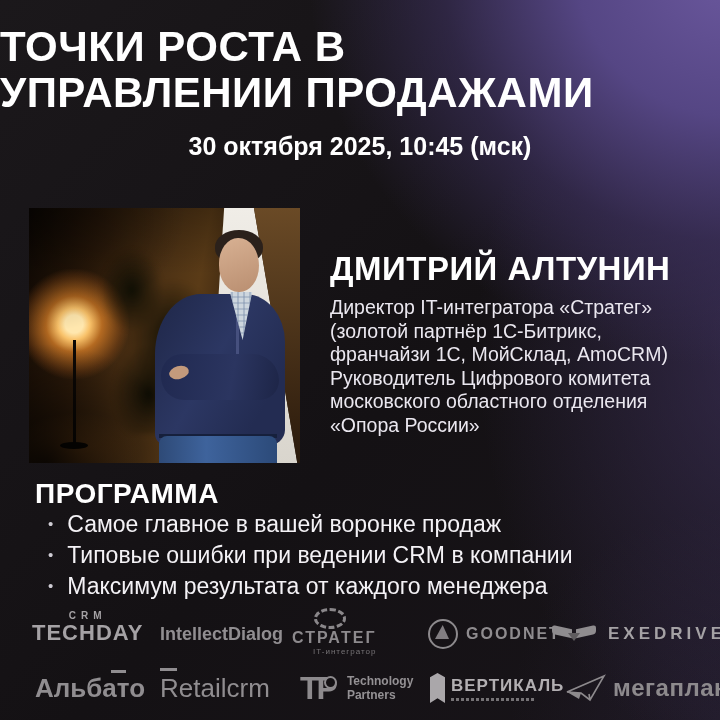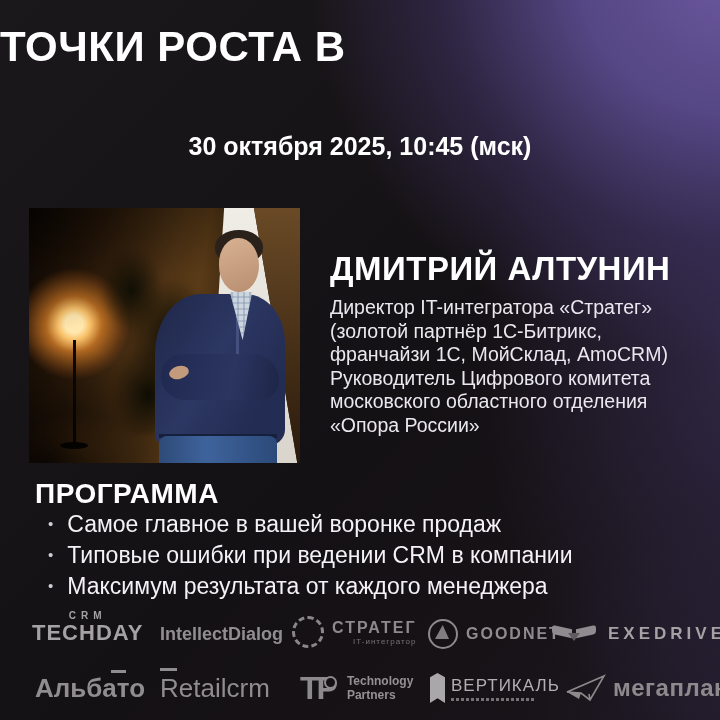--- a/index.html
+++ b/index.html
@@ -66,21 +66,21 @@
   .program-list{position:absolute;left:48px;top:511px;list-style:none;margin:0;padding:0;}
   .program-list li{display:flex;align-items:baseline;height:31px;font-size:23px;color:#f4f2f6;}
   .program-list .dot{color:#cfccd4;font-size:15px;margin-right:14px;position:relative;top:-3px;}
 
   
   .logo{position:absolute;height:48px;display:flex;align-items:center;color:#8d8a8d;justify-content:flex-end;}
   .lg-techday{left:32px;top:610px;flex-direction:column;justify-content:flex-start;color:#a5a2a5;}
   .lg-techday .crm{font-size:10px;font-weight:700;letter-spacing:5px;}
   .lg-techday .td{font-size:22px;font-weight:700;letter-spacing:1px;margin-top:-1px;}
   .lg-intellect{left:160px;top:610px;font-size:18px;font-weight:700;color:#918e91;}
-  .lg-strateg{left:292px;top:608px;}
+  .lg-strateg{left:292px;top:608px;flex-direction:column;}
   .strateg-circle{width:26px;height:26px;border:3px dashed #8a878a;border-radius:50%;margin-right:8px;}
   .strateg-txt .t1{font-size:16px;font-weight:700;letter-spacing:2px;}
   .strateg-txt .t2{font-size:8px;letter-spacing:1px;color:#767376;text-align:right;}
   .lg-goodnet{left:428px;top:610px;}
   .goodnet-circle{width:26px;height:26px;border:2px solid #8d8a8d;border-radius:50%;margin-right:8px;position:relative;overflow:hidden;}
   .goodnet-sail{position:absolute;left:5px;top:4px;width:14px;height:14px;background:#8d8a8d;clip-path:polygon(0 100%,55% 0,100% 100%);opacity:0.9;}
   .lg-goodnet .txt{font-size:16px;font-weight:700;letter-spacing:2px;color:#8f8c8f;}
   .lg-exedrive{left:552px;top:610px;color:#a5a2a5;}
   .wings{position:relative;width:44px;height:18px;margin-right:12px;}
   .wings .w{position:absolute;top:2px;width:20px;height:9px;background:#8f8c8f;}
@@ -92,34 +92,35 @@
   .lg-albato .bar{position:absolute;left:69%;top:6px;width:15px;height:3px;background:#908d90;}
   .lg-retail{left:160px;top:664px;font-size:26px;font-weight:400;color:#908d90;position:absolute;}
   .lg-retail .bar{position:absolute;left:0;top:4px;width:17px;height:3px;background:#908d90;}
   .lg-tp{left:300px;top:664px;}
   .tp-mono{font-size:32px;font-weight:900;letter-spacing:-3px;color:#8d8a8d;position:relative;margin-right:12px;}
   .tp-ring{position:absolute;right:-2px;top:6px;width:9px;height:9px;border:2.5px solid #8d8a8d;border-radius:50%;background:#141114;}
   .tp-txt{font-size:12px;line-height:14px;color:#949194;font-weight:600;}
   .lg-vertikal{left:430px;top:664px;}
   .vertikal-mark{width:15px;height:30px;background:#aaa7aa;margin-right:6px;
     clip-path:polygon(0 14%,50% 0,100% 14%,100% 100%,50% 84%,0 100%);}
-  .vertikal-txt .v1{font-size:17px;font-weight:400;letter-spacing:1px;color:#b2afb2;}
+  .vertikal-txt .v1{font-size:17px;font-weight:700;letter-spacing:1px;color:#b2afb2;}
   .vertikal-txt .v2{margin-top:2px;height:3px;width:84px;
     background:repeating-linear-gradient(90deg,#757275 0 3px,transparent 3px 5px);}
   .lg-megaplan{left:565px;top:664px;color:#8d8a8d;}
   .lg-megaplan svg{margin-right:6px;}
   .lg-megaplan .txt{font-size:24px;font-weight:600;letter-spacing:0.5px;}
 </style>
 </head>
 <body>
 
 <div class="poster">
 
   <div class="title">
     <div>ТОЧКИ РОСТА В</div>
+    <div>УПРАВЛЕНИИ ПРОДАЖАМИ</div>
   </div>
   <div class="datetime">30 октября 2025, 10:45 (мск)</div>
 
   <div class="photo">
     <div class="lamp-glow"></div>
     <div class="lamp-stand"></div>
     <div class="lamp-base"></div>
     <div class="plant"></div>
     <div class="vignette"></div>
     <div class="wall-white"></div>

